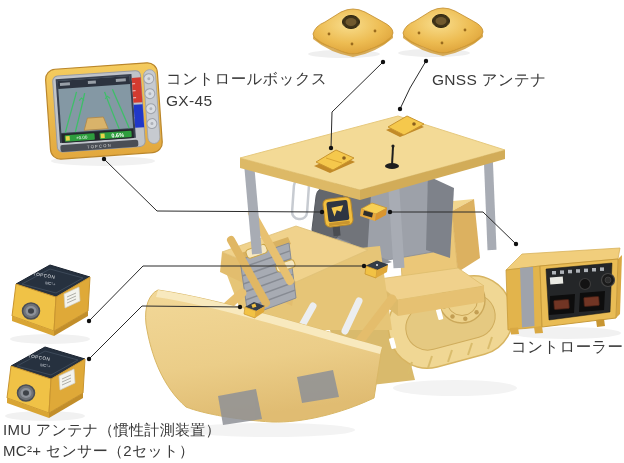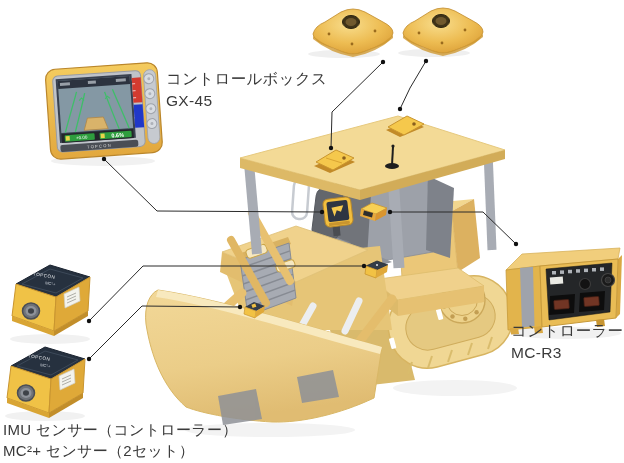--- a/index.html
+++ b/index.html
@@ -3,21 +3,21 @@
 <meta charset="utf-8">
 <style>
   html,body{margin:0;padding:0;background:#ffffff;}
   .stage{position:relative;width:624px;height:463px;background:#ffffff;overflow:hidden;
          font-family:"Liberation Sans","DejaVu Sans",sans-serif;}
   .scene{position:absolute;left:0;top:0;}
   .lbl{position:absolute;color:#3a3a3a;font-size:15.5px;line-height:21.5px;
        white-space:nowrap;letter-spacing:.3px;}
   #lbl-cb{left:166px;top:68px;}
   #lbl-gnss{left:432px;top:69px;}
-  #lbl-ctrl{left:511px;top:320px;}
+  #lbl-ctrl{left:511px;top:336px;}
   #lbl-imu{left:3px;top:419px;font-size:15px;line-height:21px;}
   svg text{font-family:"Liberation Sans","DejaVu Sans",sans-serif;}
 </style>
 </head>
 <body>
 
 <div class="stage">
 
 <svg class="scene" width="624" height="463" viewBox="0 0 624 463">
   <defs>
@@ -366,23 +366,23 @@
     <circle cx="89" cy="359" r="2.2"></circle>
         <circle cx="240" cy="307" r="2.2"></circle>
   </g>
 </svg>
 
   <div class="lbl" id="lbl-cb">
     <div>コントロールボックス</div>
     <div>GX-45</div>
   </div>
   <div class="lbl" id="lbl-gnss">
+    <div>GNSS アンテナ</div>
   </div>
   <div class="lbl" id="lbl-ctrl">
     <div>コントローラー</div>
-    <div>MC-R3</div>
   </div>
   <div class="lbl" id="lbl-imu">
-    <div>IMU センサー（コントローラー）</div>
+    <div>IMU アンテナ（慣性計測装置）</div>
     <div>MC²+ センサー（2セット）</div>
   </div>
 
 </div>
 
 </body></html>

